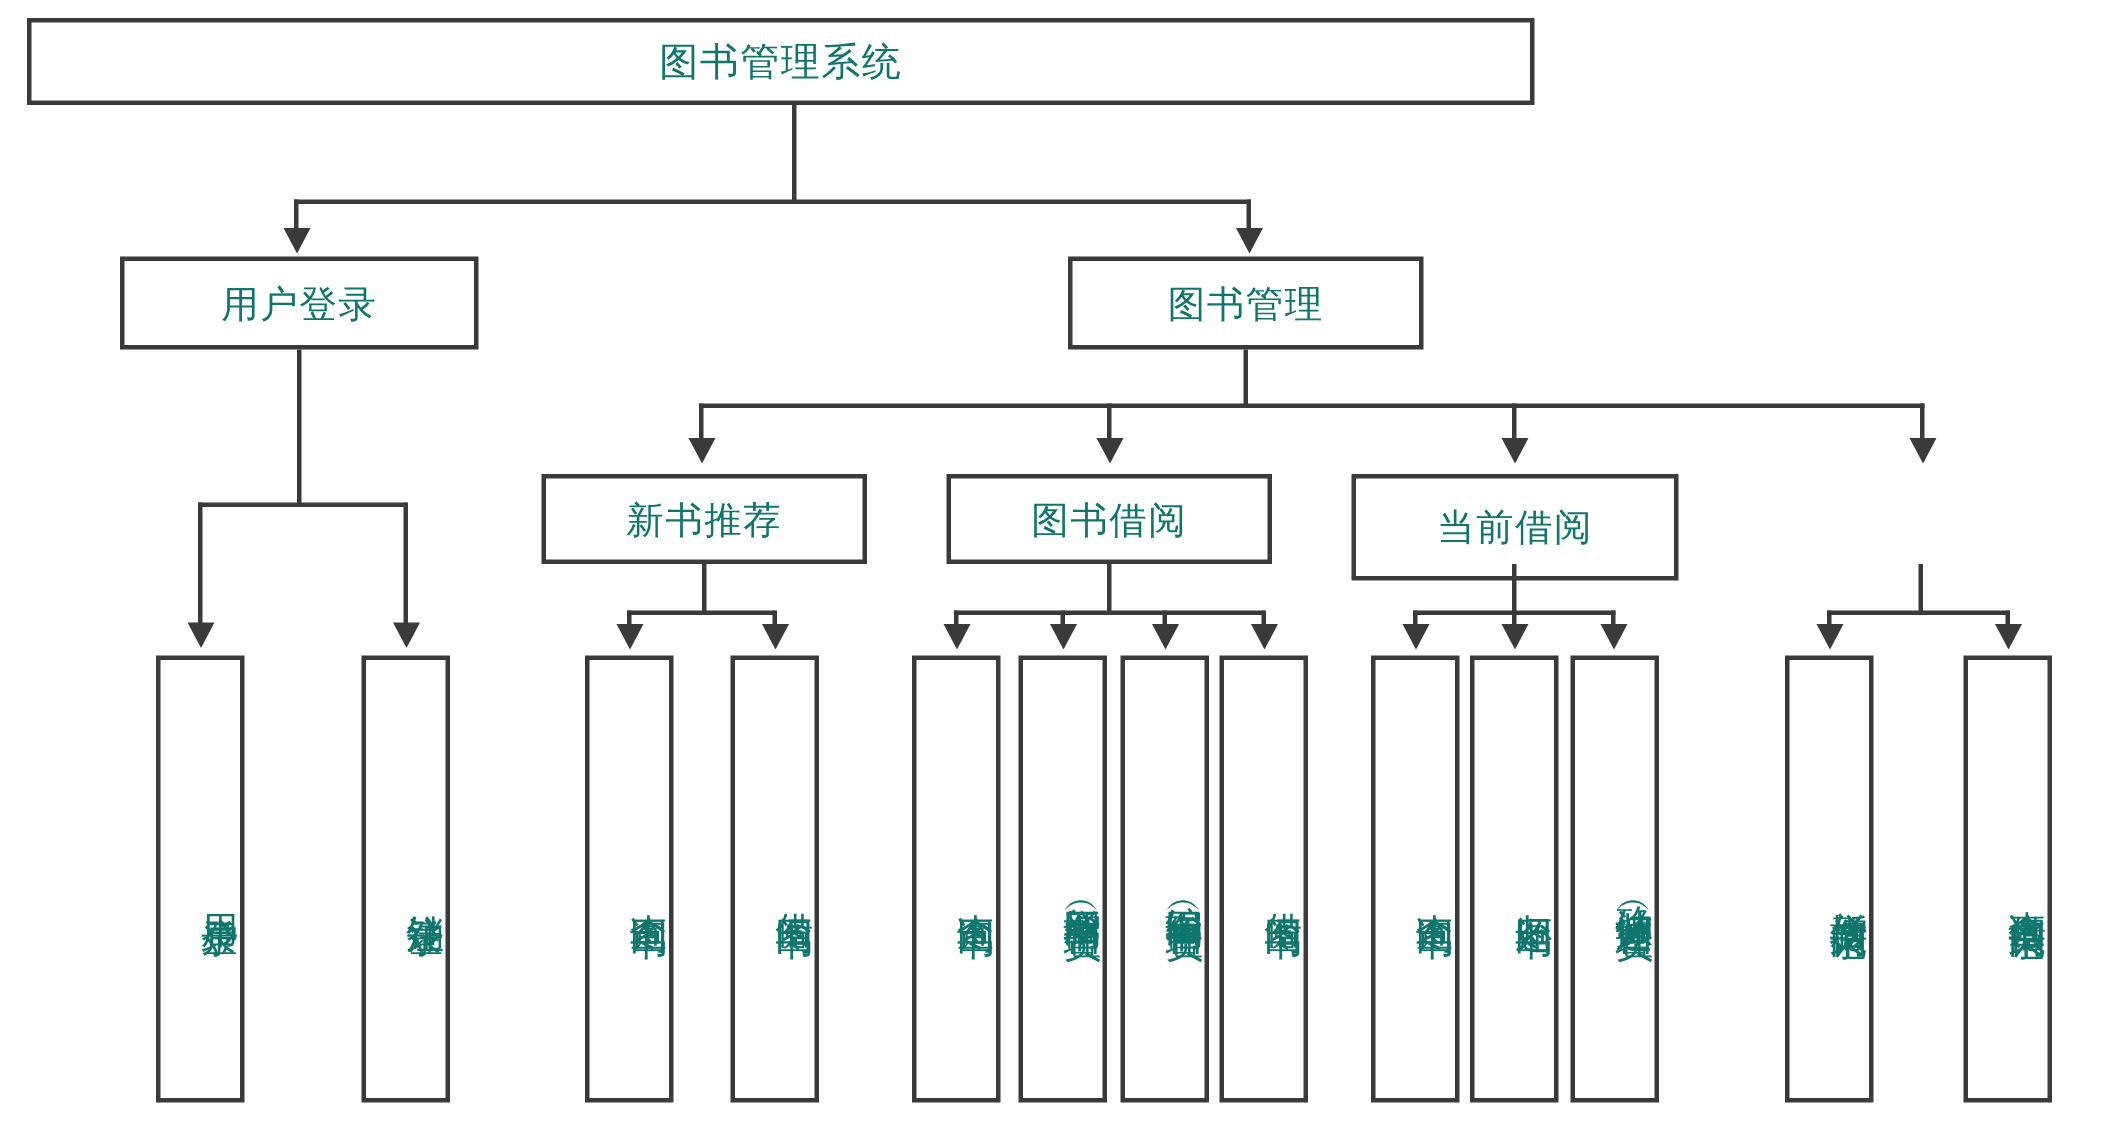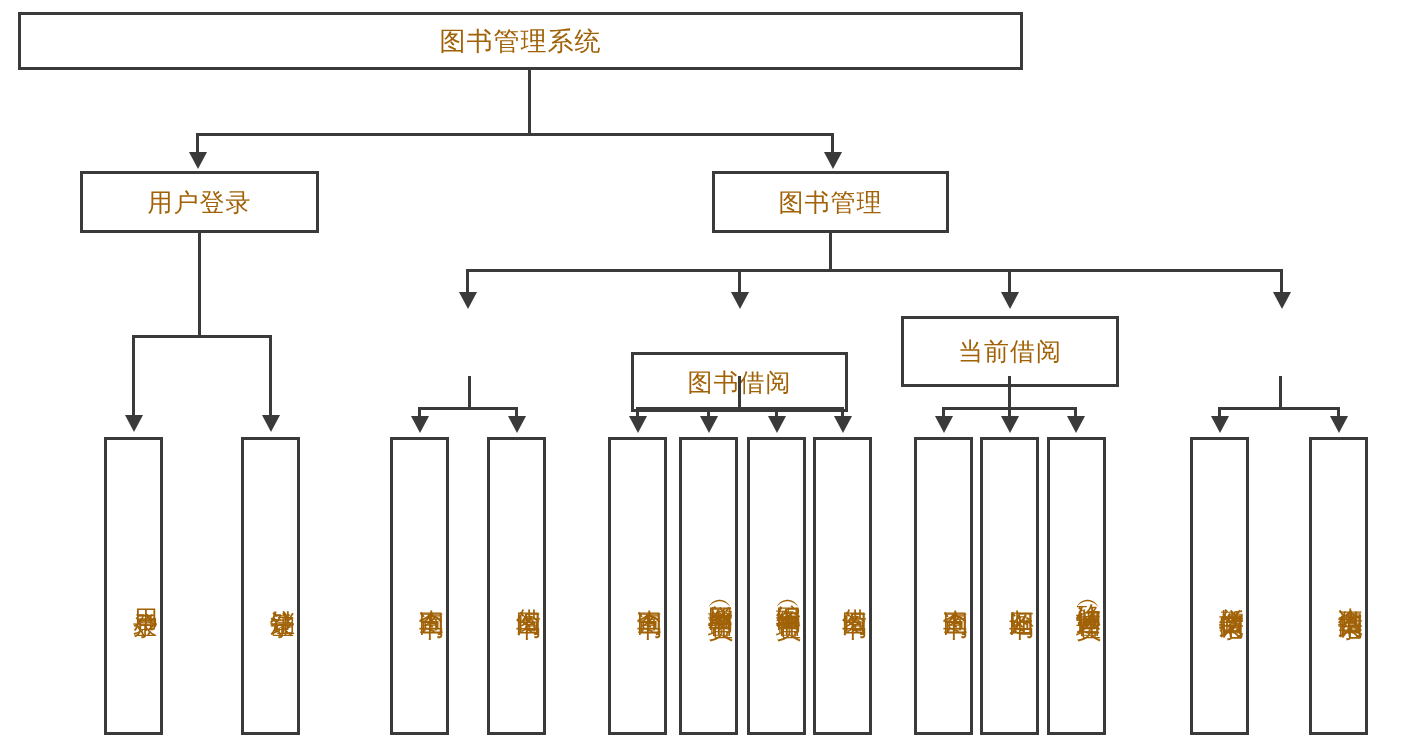--- a/index.html
+++ b/index.html
@@ -18,21 +18,21 @@
     overflow: hidden;
   }
   .node {
     position: absolute;
     box-sizing: border-box;
     border: 3px solid #3a3a3a;
     background: #ffffff;
     display: flex;
     align-items: center;
     justify-content: center;
-    color: #a16207;
+    color: #0f766e;
   }
   .node.horiz {
     font-size: 25px;
     letter-spacing: 1px;
   }
   .node.vert {
     writing-mode: vertical-rl;
     text-orientation: upright;
     font-size: 25px;
     line-height: 1.18;
@@ -109,21 +109,24 @@
   <div class="seg h" style="left:466px; top:269px; width:817px; height:3px;"></div>
   <div class="seg v" style="left:466px; top:269px; width:3px; height:25px;"></div>
   <div class="arrow" style="left:459px; top:292px;"></div>
   <div class="seg v" style="left:738px; top:269px; width:3px; height:25px;"></div>
   <div class="arrow" style="left:731px; top:292px;"></div>
   <div class="seg v" style="left:1008px; top:269px; width:3px; height:25px;"></div>
   <div class="arrow" style="left:1001px; top:292px;"></div>
   <div class="seg v" style="left:1280px; top:269px; width:3px; height:25px;"></div>
   <div class="arrow" style="left:1273px; top:292px;"></div>
 
-  <div class="node horiz" style="left:631px; top:316px; width:217px; height:60px;margin-top:36px;">
+  <div class="node horiz" style="left:361px; top:316px; width:217px; height:60px;">
+    <span>新书推荐</span>
+  </div>
+  <div class="node horiz" style="left:631px; top:316px; width:217px; height:60px;">
     <span>图书借阅</span>
   </div>
   <div class="node horiz" style="left:901px; top:316px; width:218px; height:71px;">
     <span>当前借阅</span>
   </div>
 
   <div class="seg v" style="left:468px; top:376px; width:3px; height:33px;"></div>
   <div class="seg h" style="left:418px; top:407px; width:99px; height:3px;"></div>
   <div class="seg v" style="left:418px; top:407px; width:3px; height:11px;"></div>
   <div class="arrow" style="left:411px; top:416px;"></div>

